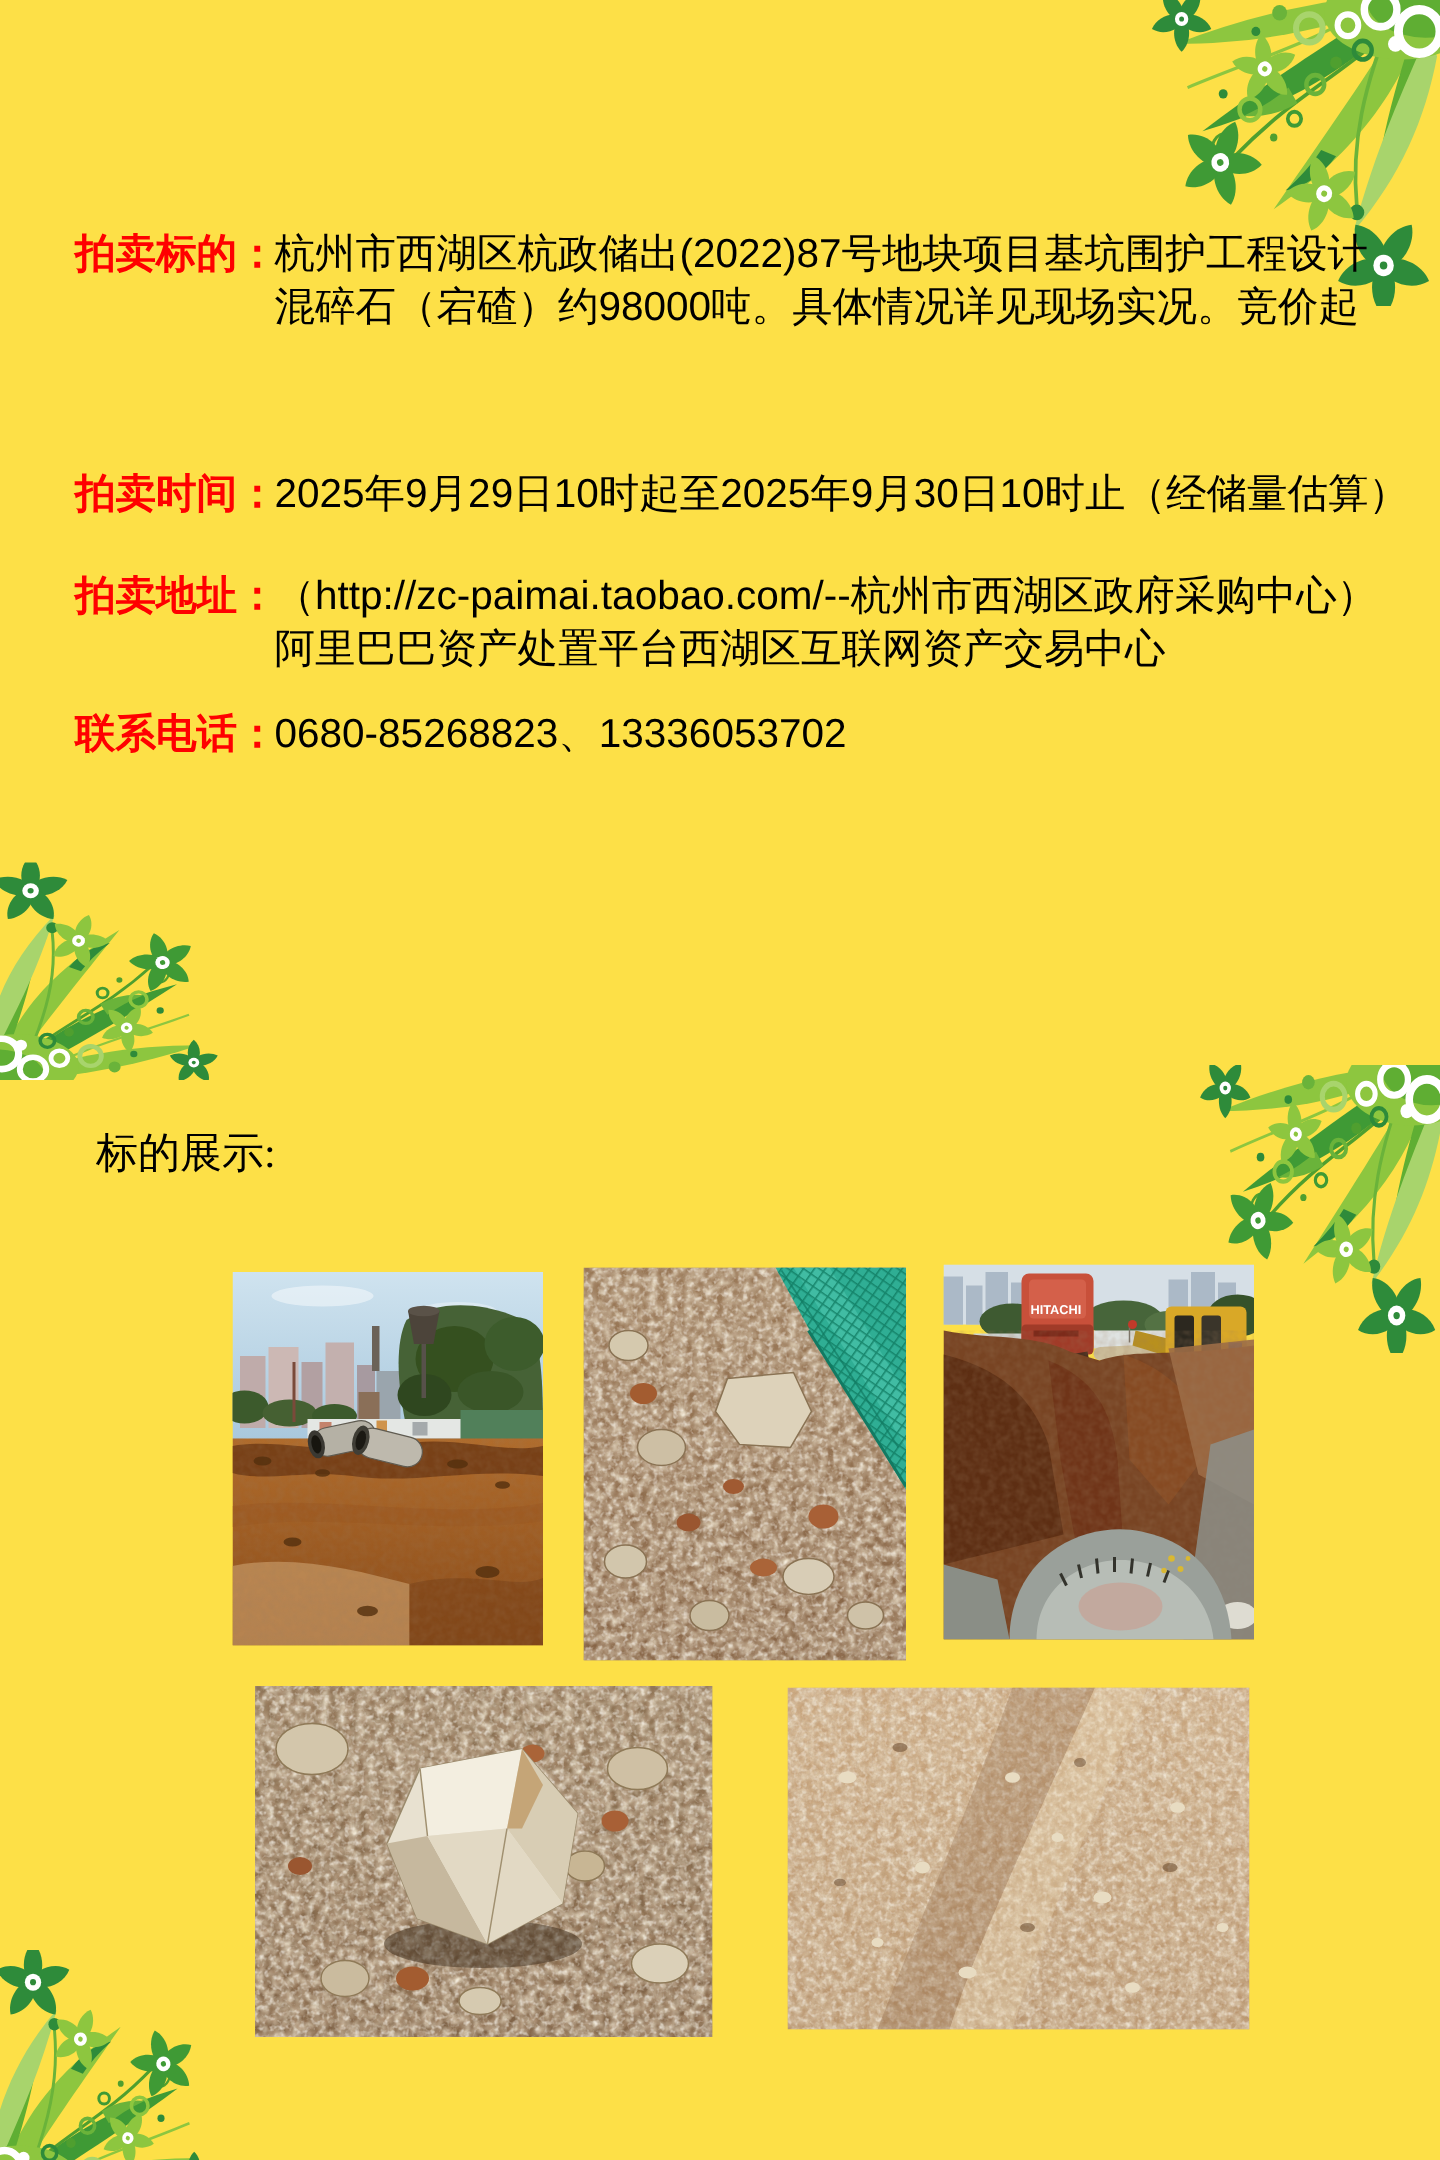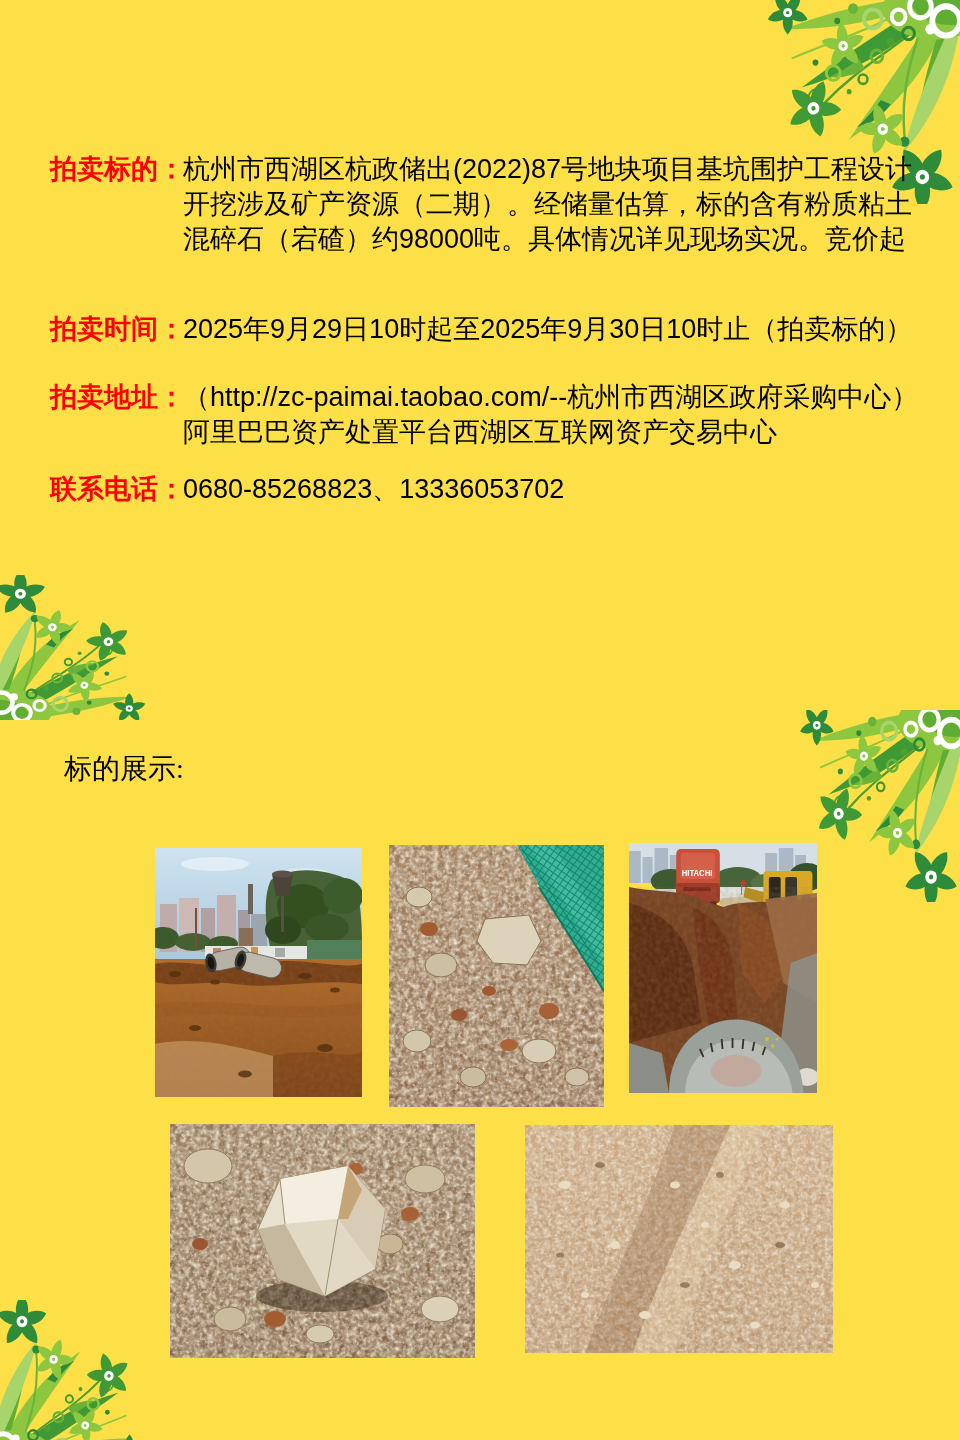--- a/index.html
+++ b/index.html
@@ -148,29 +148,28 @@
   <div class="floral" style="left:-8px; top:1300px; width:158px; height:165px;">
     <svg viewBox="0 0 200 200" preserveAspectRatio="none">
         <use href="#floral"></use>
       </svg>
   </div>
 
   <div class="sec" style="top:152px">
     <span class="lbl">拍卖标的：</span>
     <div class="body">
       <div>杭州市西湖区杭政储出(2022)87号地块项目基坑围护工程设计</div>
-      <div>开挖涉及矿产资源（二期）。经储量估算，标的含有粉质粘土</div>
       <div>混碎石（宕碴）约98000吨。具体情况详见现场实况。竞价起</div>
     </div>
   </div>
 
   <div class="sec" style="top:312px">
     <span class="lbl">拍卖时间：</span>
     <div class="body">
-      <div>2025年9月29日10时起至2025年9月30日10时止（拍卖标的）</div>
+      <div>2025年9月29日10时起至2025年9月30日10时止（经储量估算）</div>
     </div>
   </div>
 
   <div class="sec" style="top:380px">
     <span class="lbl">拍卖地址：</span>
     <div class="body">
       <div>（http://zc-paimai.taobao.com/--杭州市西湖区政府采购中心）</div>
       <div>阿里巴巴资产处置平台西湖区互联网资产交易中心</div>
     </div>
   </div>
@@ -273,21 +272,21 @@
       <g>
         <polygon points="128,0 215,0 215,148 152,44" fill="#2fae94"></polygon>
         <polygon points="140,0 164,0 215,84 215,120" fill="#49c2aa" opacity="0.7"></polygon>
         <polygon points="128,0 215,0 215,148 152,44" fill="url(#mesh)"></polygon>
         <path d="M150,42 L215,146" stroke="#117a62" stroke-width="2" fill="none"></path>
         <path d="M132,2 L210,120" stroke="#117a62" stroke-width="1.2" opacity="0.7" fill="none"></path>
       </g>
     </svg>
   </div>
 
-  <div class="photo" style="left:629px; top:843px; width:188px; height:250px;">
+  <div class="photo" style="left:629px; top:843px; width:207px; height:250px;">
     <svg viewBox="0 0 207 250" preserveAspectRatio="none">
       <rect width="207" height="40" fill="#c9d5de"></rect>
       <g fill="#8fa2b4">
         <rect x="0" y="8" width="13" height="32"></rect>
           <rect x="15" y="14" width="11" height="26"></rect>
         <rect x="28" y="5" width="15" height="35"></rect>
           <rect x="45" y="12" width="11" height="28"></rect>
         <rect x="150" y="10" width="13" height="26"></rect>
           <rect x="165" y="5" width="16" height="31"></rect>
         <rect x="183" y="12" width="12" height="24"></rect>

